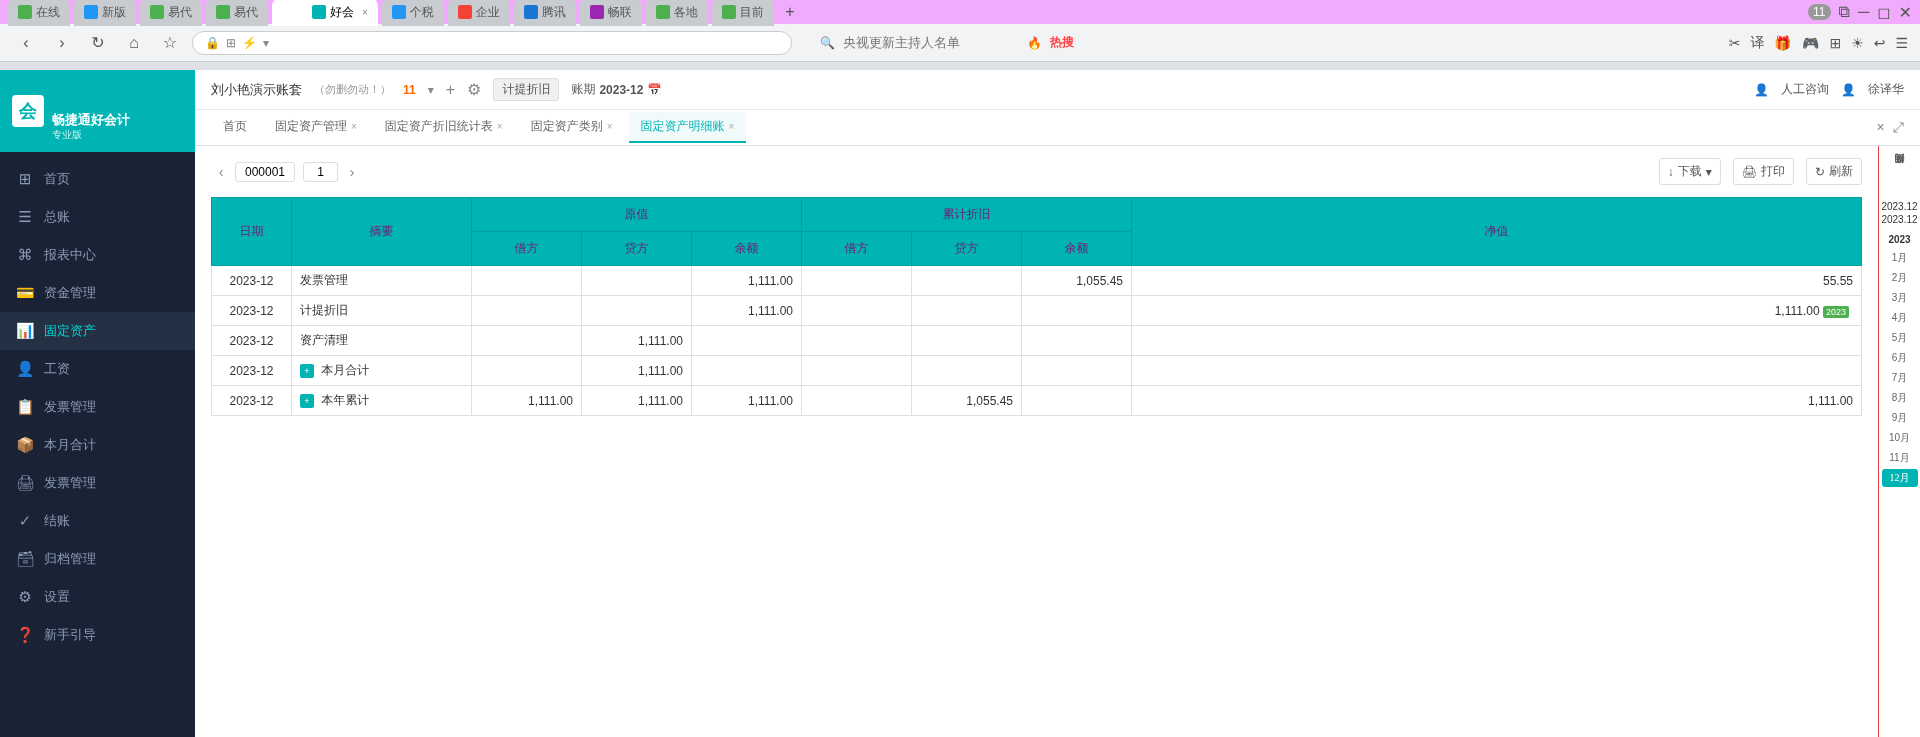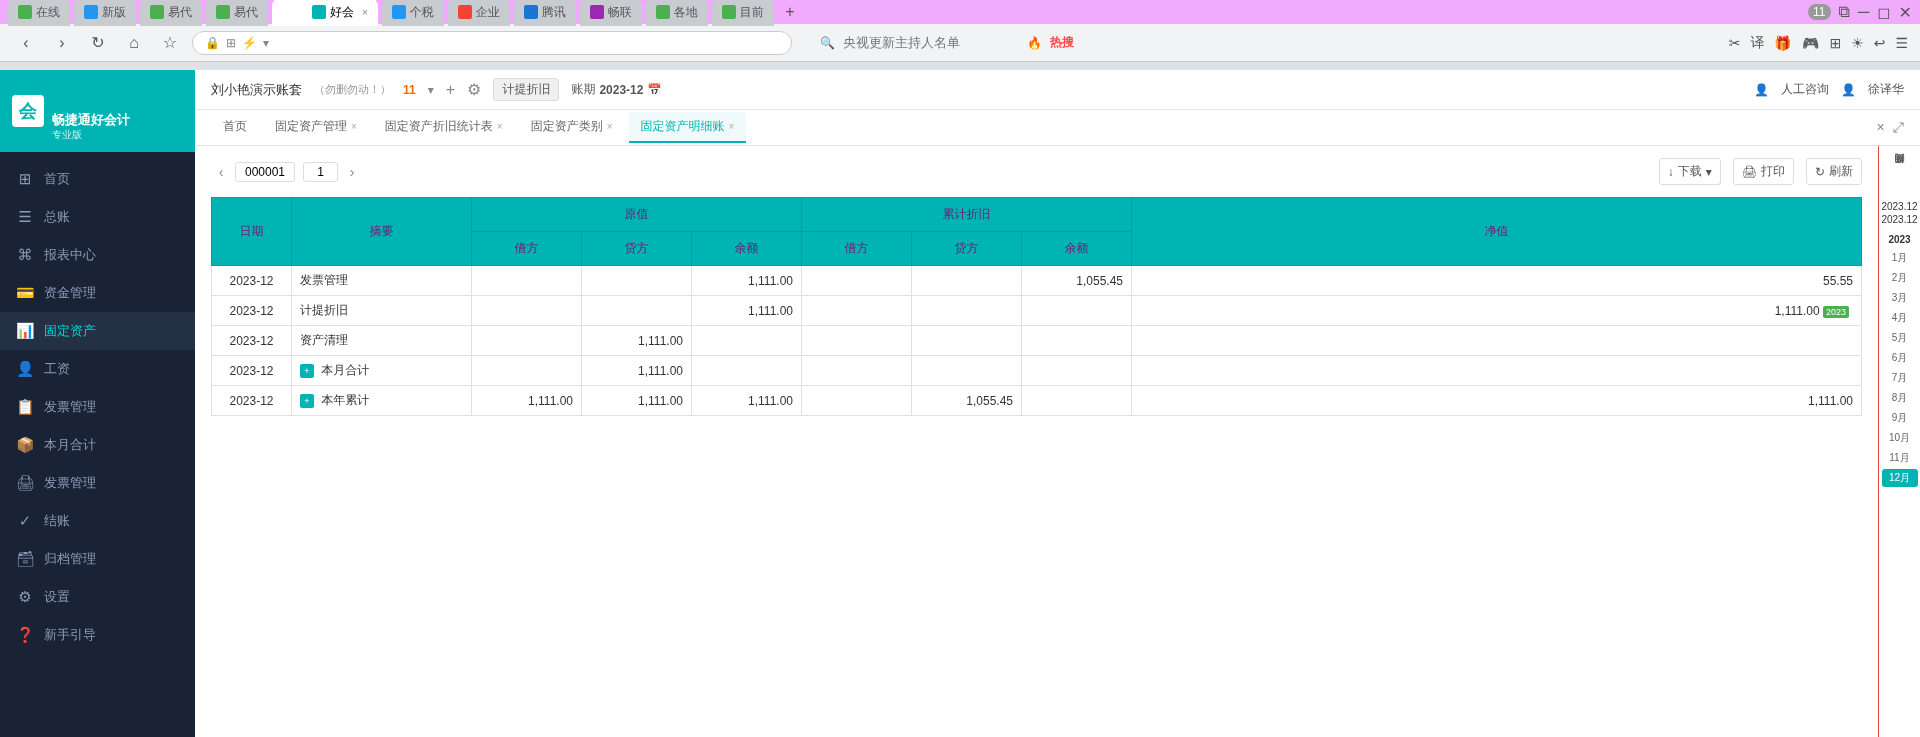--- a/index.html
+++ b/index.html
@@ -74,21 +74,21 @@
     .action-btn { display: flex; align-items: center; gap: 4px; font-size: 12px; color: #555; cursor: pointer; padding: 4px 8px; border: 1px solid #ddd; border-radius: 3px; background: #fff; }
 
     
     .ledger-table { width: 100%; border-collapse: collapse; font-size: 12px; }
     .ledger-table th { background: #00b4b4; color: #701a75; text-align: center; padding: 8px 6px; font-weight: normal; border: 1px solid #00a0a0; }
     .ledger-table td { border: 1px solid #e0e0e0; padding: 6px 8px; text-align: center; color: #333; }
     .ledger-table .text-right { text-align: right; }
     .ledger-table .text-left { text-align: left; }
     .row-tag { display: inline-flex; align-items: center; justify-content: center; width: 14px; height: 14px; background: #00b4b4; color: white; font-size: 9px; border-radius: 2px; margin-right: 4px; }
     .period-month { font-size: 10px; color: #666; cursor: pointer; padding: 2px 4px; text-align: center; border-radius: 2px; width: 36px; }
-    .period-month.active { background: #00b4b4; color: white; border-radius: 3px; }
+    .period-month.active { background: #00b4b4; color: white; border-radius: 3px; font-family: Liberation Serif, serif; }
 
     .close-btn { cursor: pointer; color: #888; font-size: 14px; }
     .maximize-btn { cursor: pointer; color: #888; font-size: 14px; }
 
     
     ::-webkit-scrollbar { width: 4px; height: 4px; }
     ::-webkit-scrollbar-thumb { background: #ccc; border-radius: 2px; }
 
     .green-badge { display: inline-block; background: #4caf50; color: white; font-size: 9px; padding: 1px 3px; border-radius: 2px; margin-right: 4px; }
   </style>

